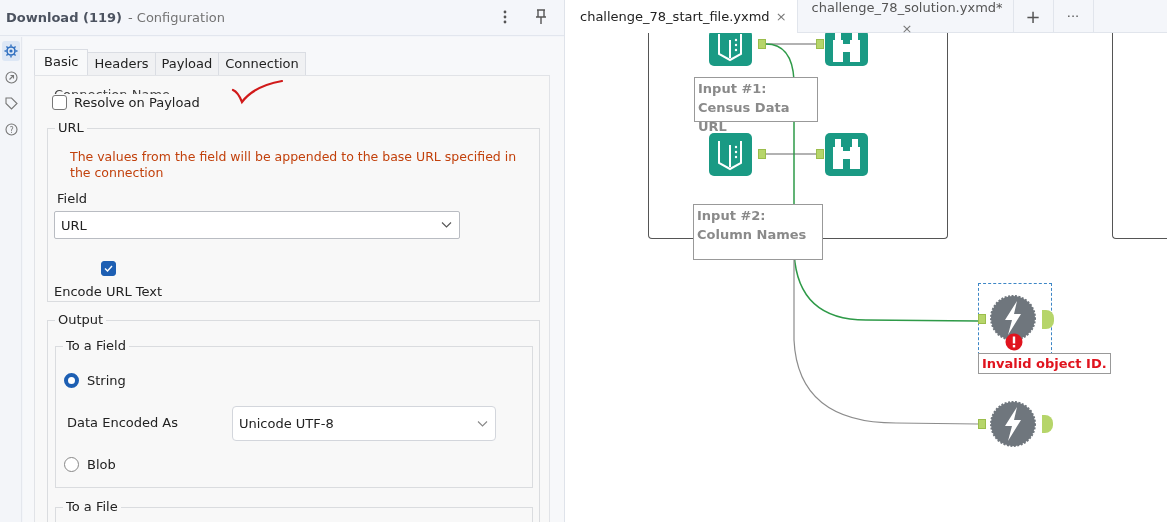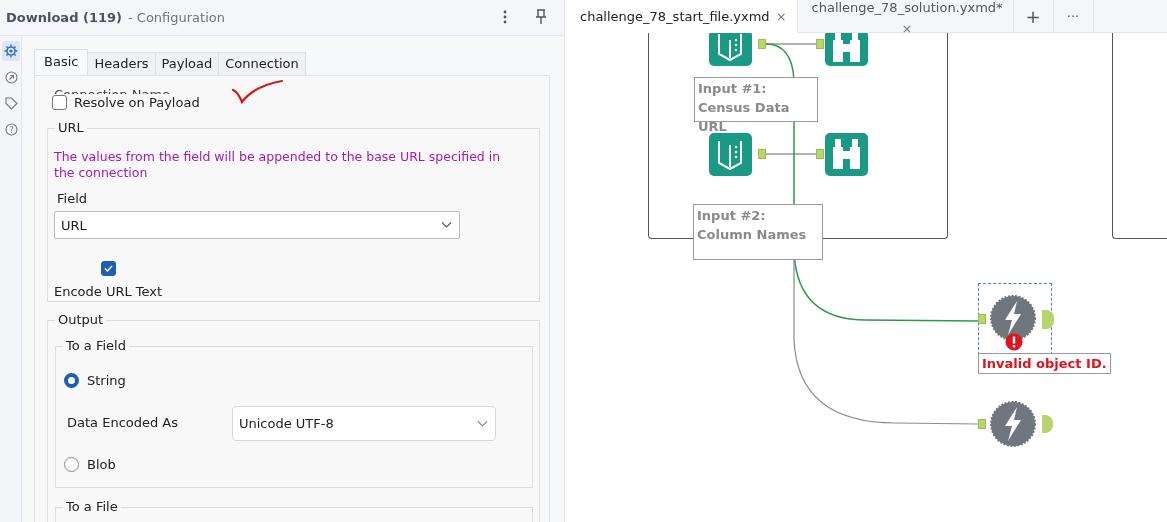--- a/index.html
+++ b/index.html
@@ -28,21 +28,21 @@
   .resolve-row { position: absolute; left: 17px; top: 19px; display: flex; align-items: center; gap: 7px; font-size: 13px; color: #222; }
   .cbox { width: 15px; height: 15px; border: 1px solid #777; border-radius: 3px; background: #fff; display: inline-block; }
   .cbox.checked { background: #1d5fb3; border-color: #1d5fb3; display: flex; align-items: center; justify-content: center; }
 
   .checkmark { position: absolute; left: 195px; top: 2px; }
 
   fieldset.grp { position: absolute; border: 1px solid #dadcdf; padding: 0; }
   .legend { position: absolute; top: -9px; left: 7px; background: #f8f8f8; padding: 0 3px; font-size: 13px; color: #222; }
 
   .url-grp { left: 12px; top: 52px; width: 493px; height: 174px; }
-  .url-desc { position: absolute; left: 6px; top: 20px; width: 470px; font-size: 12.5px; line-height: 16px; color: #a21caf; }
+  .url-desc { position: absolute; left: 22px; top: 20px; width: 470px; font-size: 12.5px; line-height: 16px; color: #c2410c; }
   .field-label { position: absolute; left: 9px; top: 62px; font-size: 13px; color: #222; }
   .select { position: absolute; background: #fff; border: 1px solid #b9bcc2; border-radius: 2px; font-size: 13px; display: flex; align-items: center; padding-left: 6px; cursor: pointer; }
   .select .chev { position: absolute; right: 7px; top: 50%; transform: translateY(-50%); }
   .field-select { left: 6px; top: 82px; width: 406px; height: 28px; }
   .encode-row { position: absolute; left: 6px; top: 132px; display: flex; align-items: center; gap: 8px; font-size: 13px; flex-direction: column; }
 
   .out-grp { left: 12px; top: 244px; width: 493px; height: 230px; }
   .field-grp { left: 7px; top: 25px; width: 478px; height: 142px; }
   .radio-row { position: absolute; left: 8px; display: flex; align-items: center; gap: 8px; font-size: 13px; }
   .radio { width: 15px; height: 15px; border-radius: 50%; border: 1px solid #888; background: #fff; display: inline-block; }

